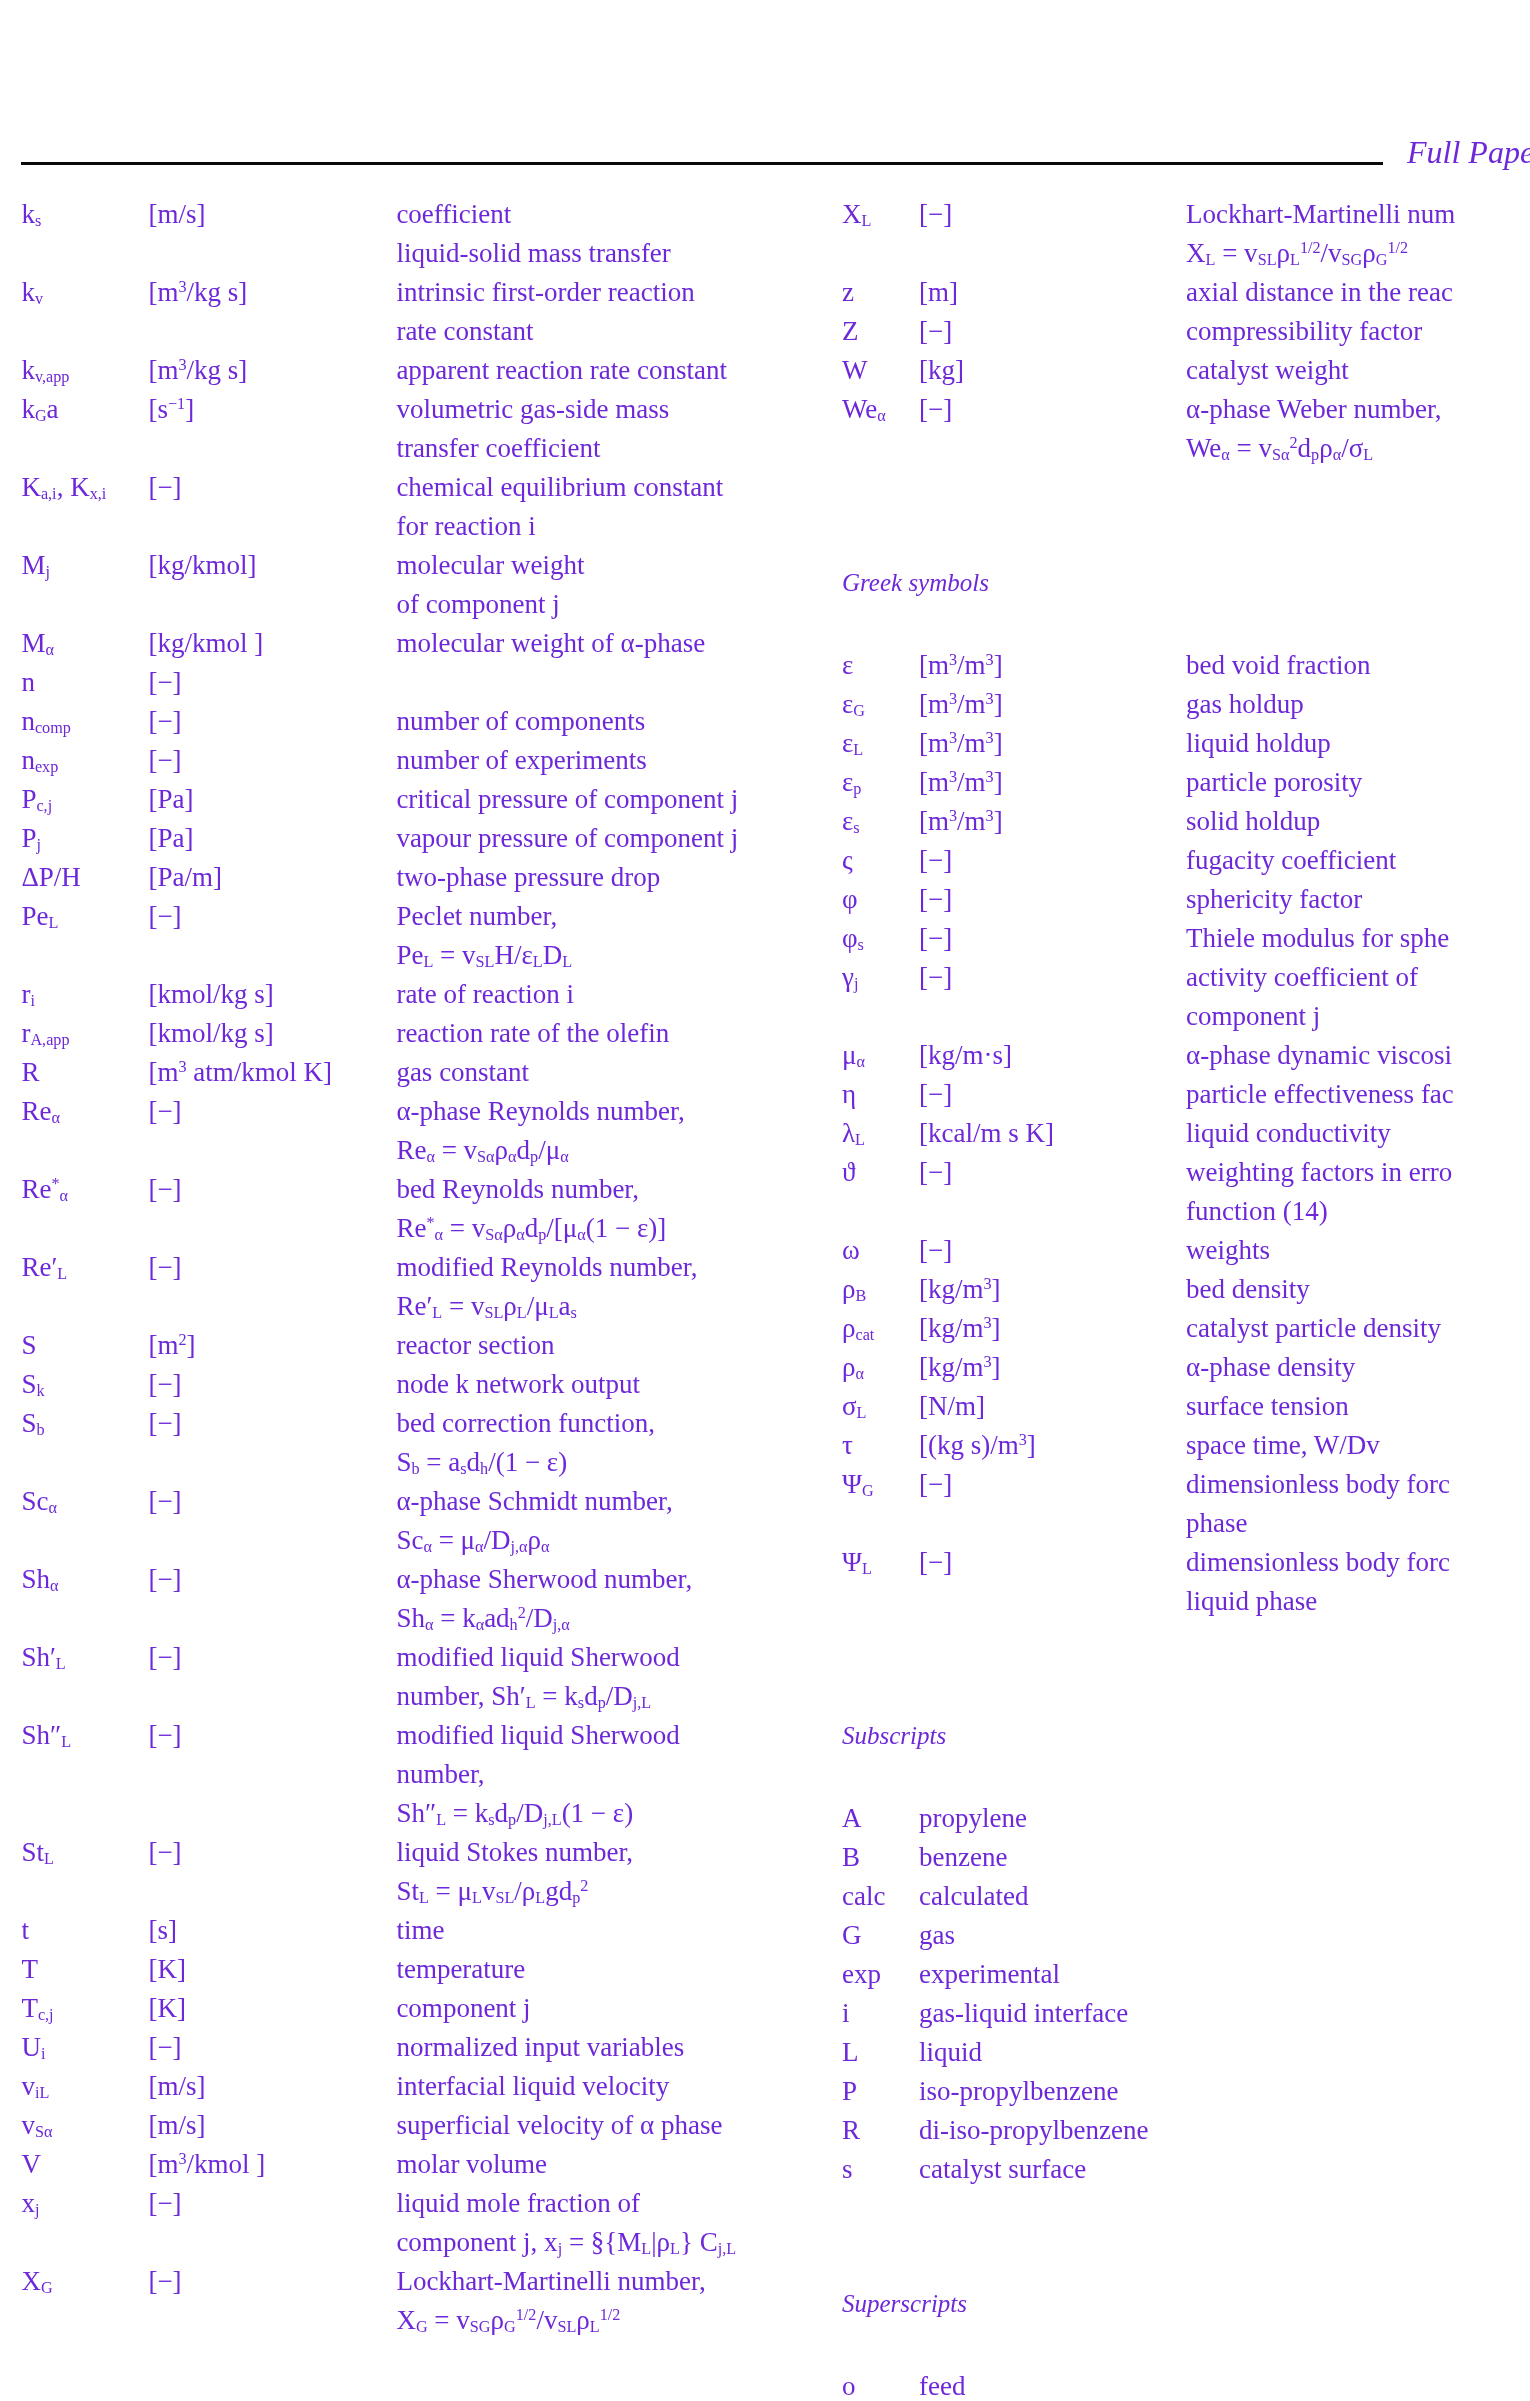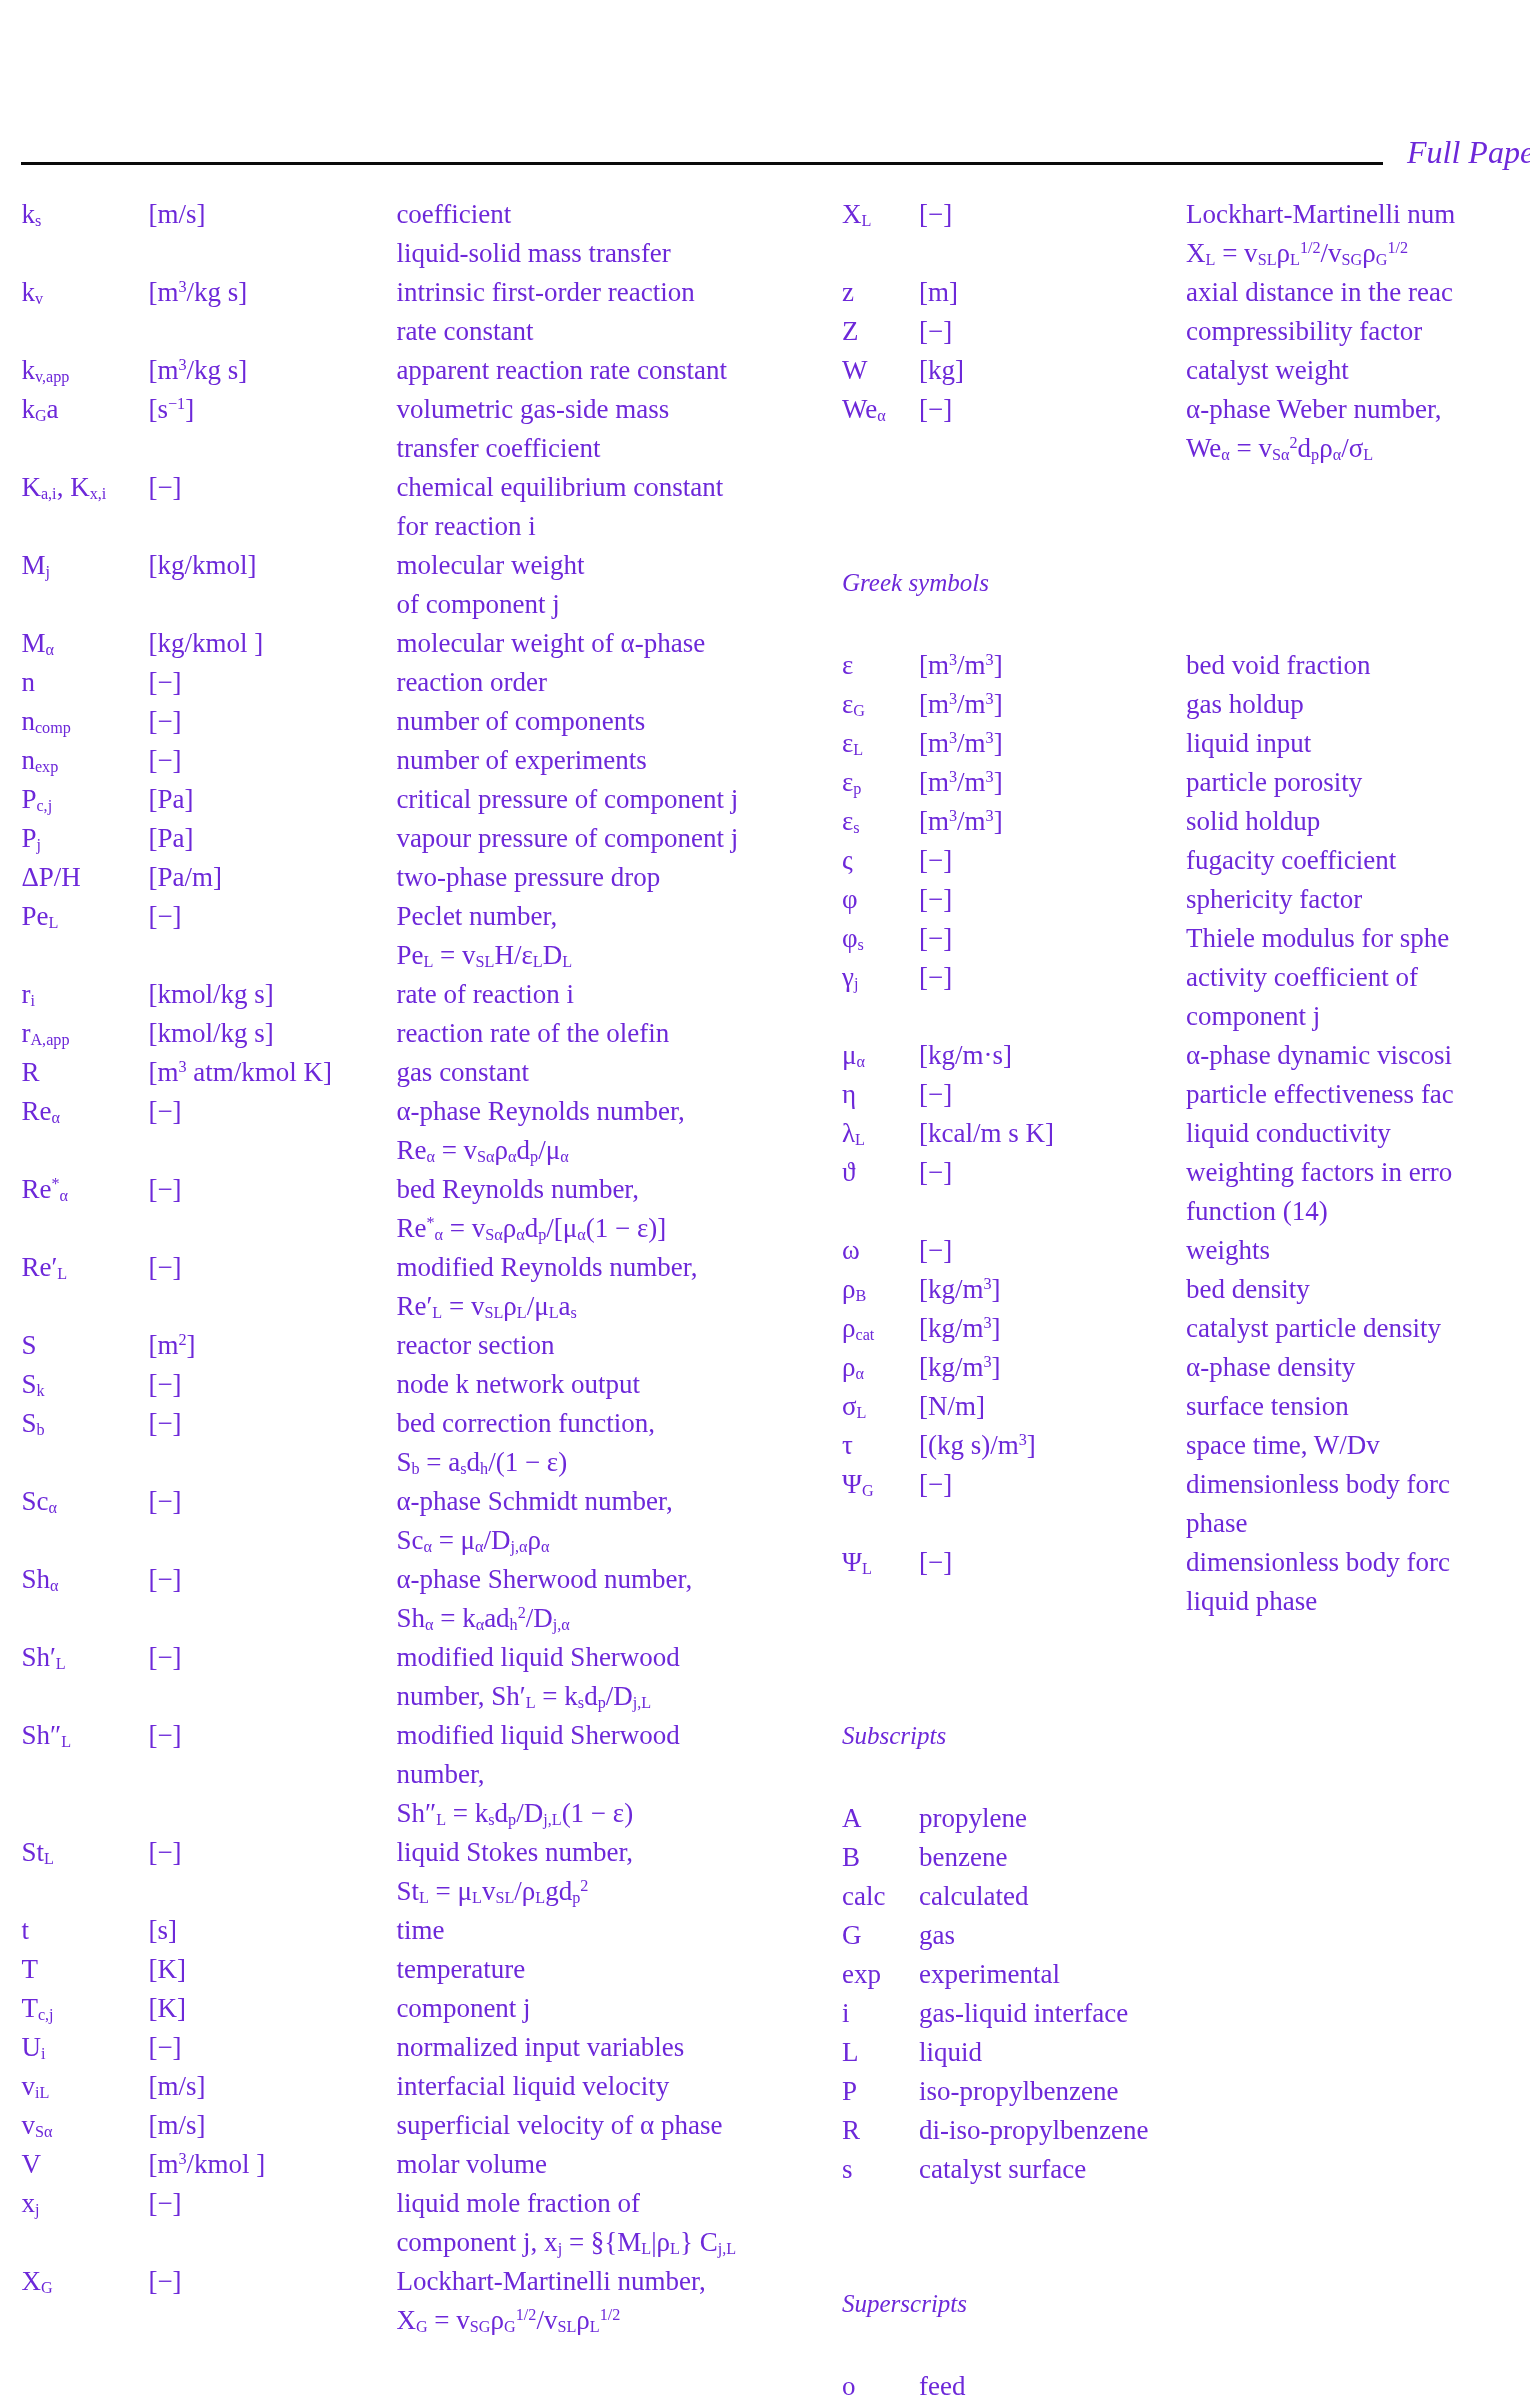--- a/index.html
+++ b/index.html
@@ -104,23 +104,20 @@
         <div class="entry row-wide">
           <div class="sym">M<sub>α</sub></div>
           <div class="unit">[kg/kmol ]</div>
           <div class="desc">
             <div class="desc-line">molecular weight of α-phase</div>
           </div>
         </div>
         <div class="entry row-wide">
           <div class="sym">n</div>
           <div class="unit">[−]</div>
-          <div class="desc">
-            <div class="desc-line">reaction order</div>
-          </div>
         </div>
         <div class="entry row-wide">
           <div class="sym">n<sub>comp</sub></div>
           <div class="unit">[−]</div>
           <div class="desc">
             <div class="desc-line">number of components</div>
           </div>
         </div>
         <div class="entry row-wide">
           <div class="sym">n<sub>exp</sub></div>
@@ -387,21 +384,21 @@
           <div class="sym">ε<sub>G</sub></div>
           <div class="unit">[m<sup>3</sup>/m<sup>3</sup>]</div>
           <div class="desc">
             <div class="desc-line">gas holdup</div>
           </div>
         </div>
         <div class="entry row-narrow">
           <div class="sym">ε<sub>L</sub></div>
           <div class="unit">[m<sup>3</sup>/m<sup>3</sup>]</div>
           <div class="desc">
-            <div class="desc-line">liquid input</div>
+            <div class="desc-line">liquid holdup</div>
           </div>
         </div>
         <div class="entry row-narrow">
           <div class="sym">ε<sub>p</sub></div>
           <div class="unit">[m<sup>3</sup>/m<sup>3</sup>]</div>
           <div class="desc">
             <div class="desc-line">particle porosity</div>
           </div>
         </div>
         <div class="entry row-narrow">

